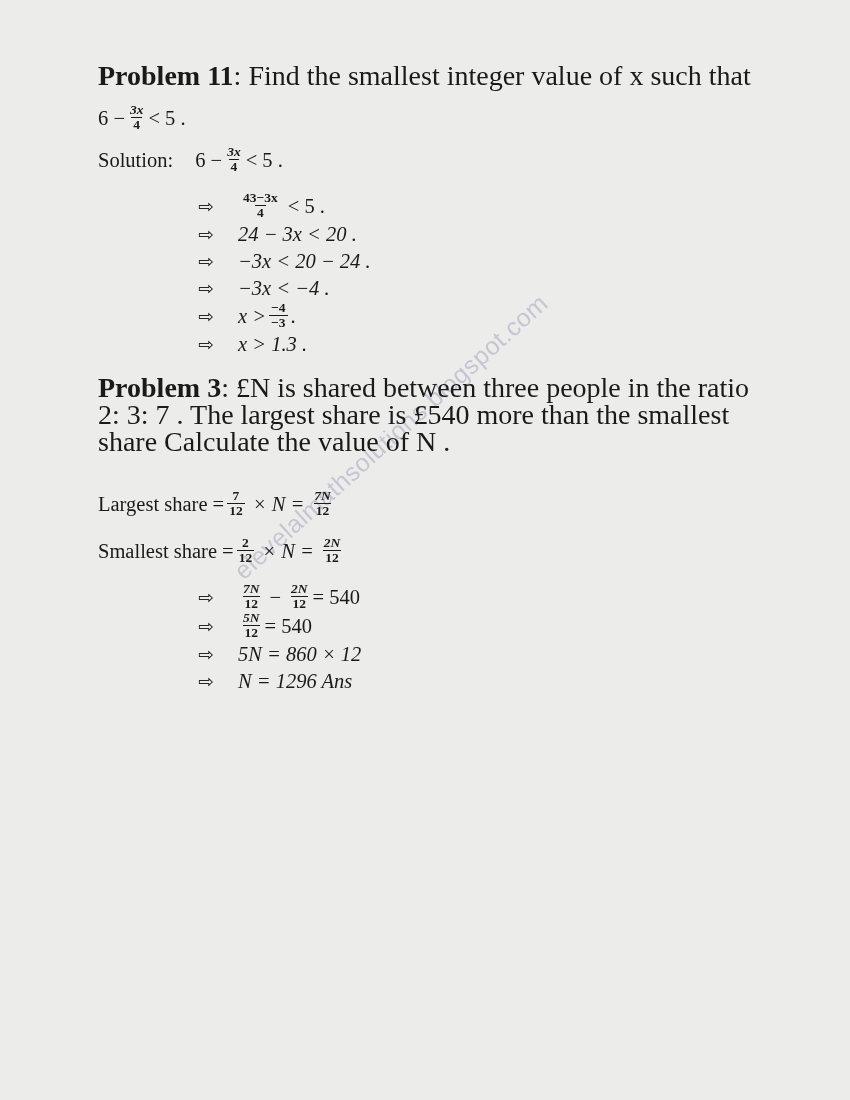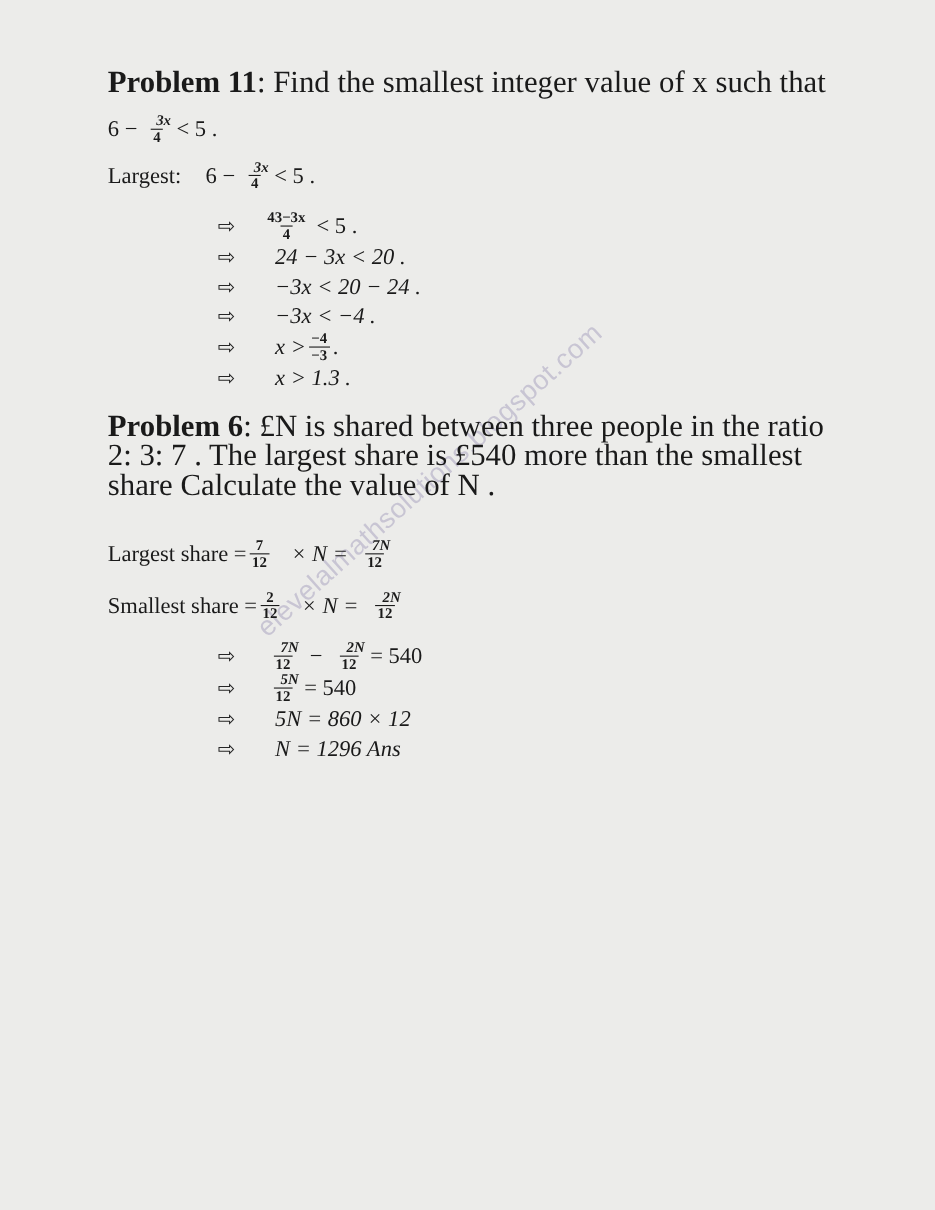--- a/index.html
+++ b/index.html
@@ -43,21 +43,21 @@
     padding-left: 98px;
     padding-top: 62px;
   }
   .para {
     font-size: 28px;
     line-height: 27px;
     max-width: 655px;
     margin: 0;
   }
   .bold { font-weight: bold; }
-  .ital { font-style: italic; margin-left: 12px; }
+  .ital { font-style: italic; }
   .blk-gap-a { height: 14px; }
   .blk-gap-b { height: 12px; }
   .blk-gap-c { height: 17px; }
   .blk-gap-d { height: 16px; }
   .eqline {
     font-size: 20.5px;
     line-height: 30px;
     margin: 0;
     white-space: nowrap;
     display: flex;
@@ -117,21 +117,21 @@
       <span class="frac">
         <span class="num ital">3x</span>
         <span class="den">4</span>
       </span>
       <span class="tok">&lt; 5 .</span>
     </div>
 
     <div class="blk-gap-b"></div>
 
     <div class="eqline">
-      <span class="sollabel">Largest:</span>
+      <span class="sollabel">Solution:</span>
         <span class="solgap"></span>
       <span class="tok">6 −</span>
       <span class="frac">
         <span class="num ital">3x</span>
         <span class="den">4</span>
       </span>
       <span class="tok">&lt; 5 .</span>
     </div>
 
     <div class="blk-gap-c"></div>
@@ -175,21 +175,21 @@
 
       <div class="eqline indent">
         <span class="arrow">⇨</span>
         <span class="tok ital">x &gt; 1.3 .</span>
       </div>
 
     </div>
 
     <div class="blk-gap-d"></div>
 
-    <p class="para"><span class="bold">Problem 6</span><span>:  </span><span> £N is shared between three people in the ratio 2: 3: 7 . The  largest share is  £540 more than the smallest share Calculate the value of N .</span></p>
+    <p class="para"><span class="bold">Problem 3</span><span>:  </span><span> £N is shared between three people in the ratio 2: 3: 7 . The  largest share is  £540 more than the smallest share Calculate the value of N .</span></p>
 
     <div class="blk-gap-c"></div>
 
 
     <div class="blk-gap-c"></div>
 
     <div class="eqline">
       <span class="tok">Largest share =</span>
       <span class="frac">
         <span class="num">7</span>

